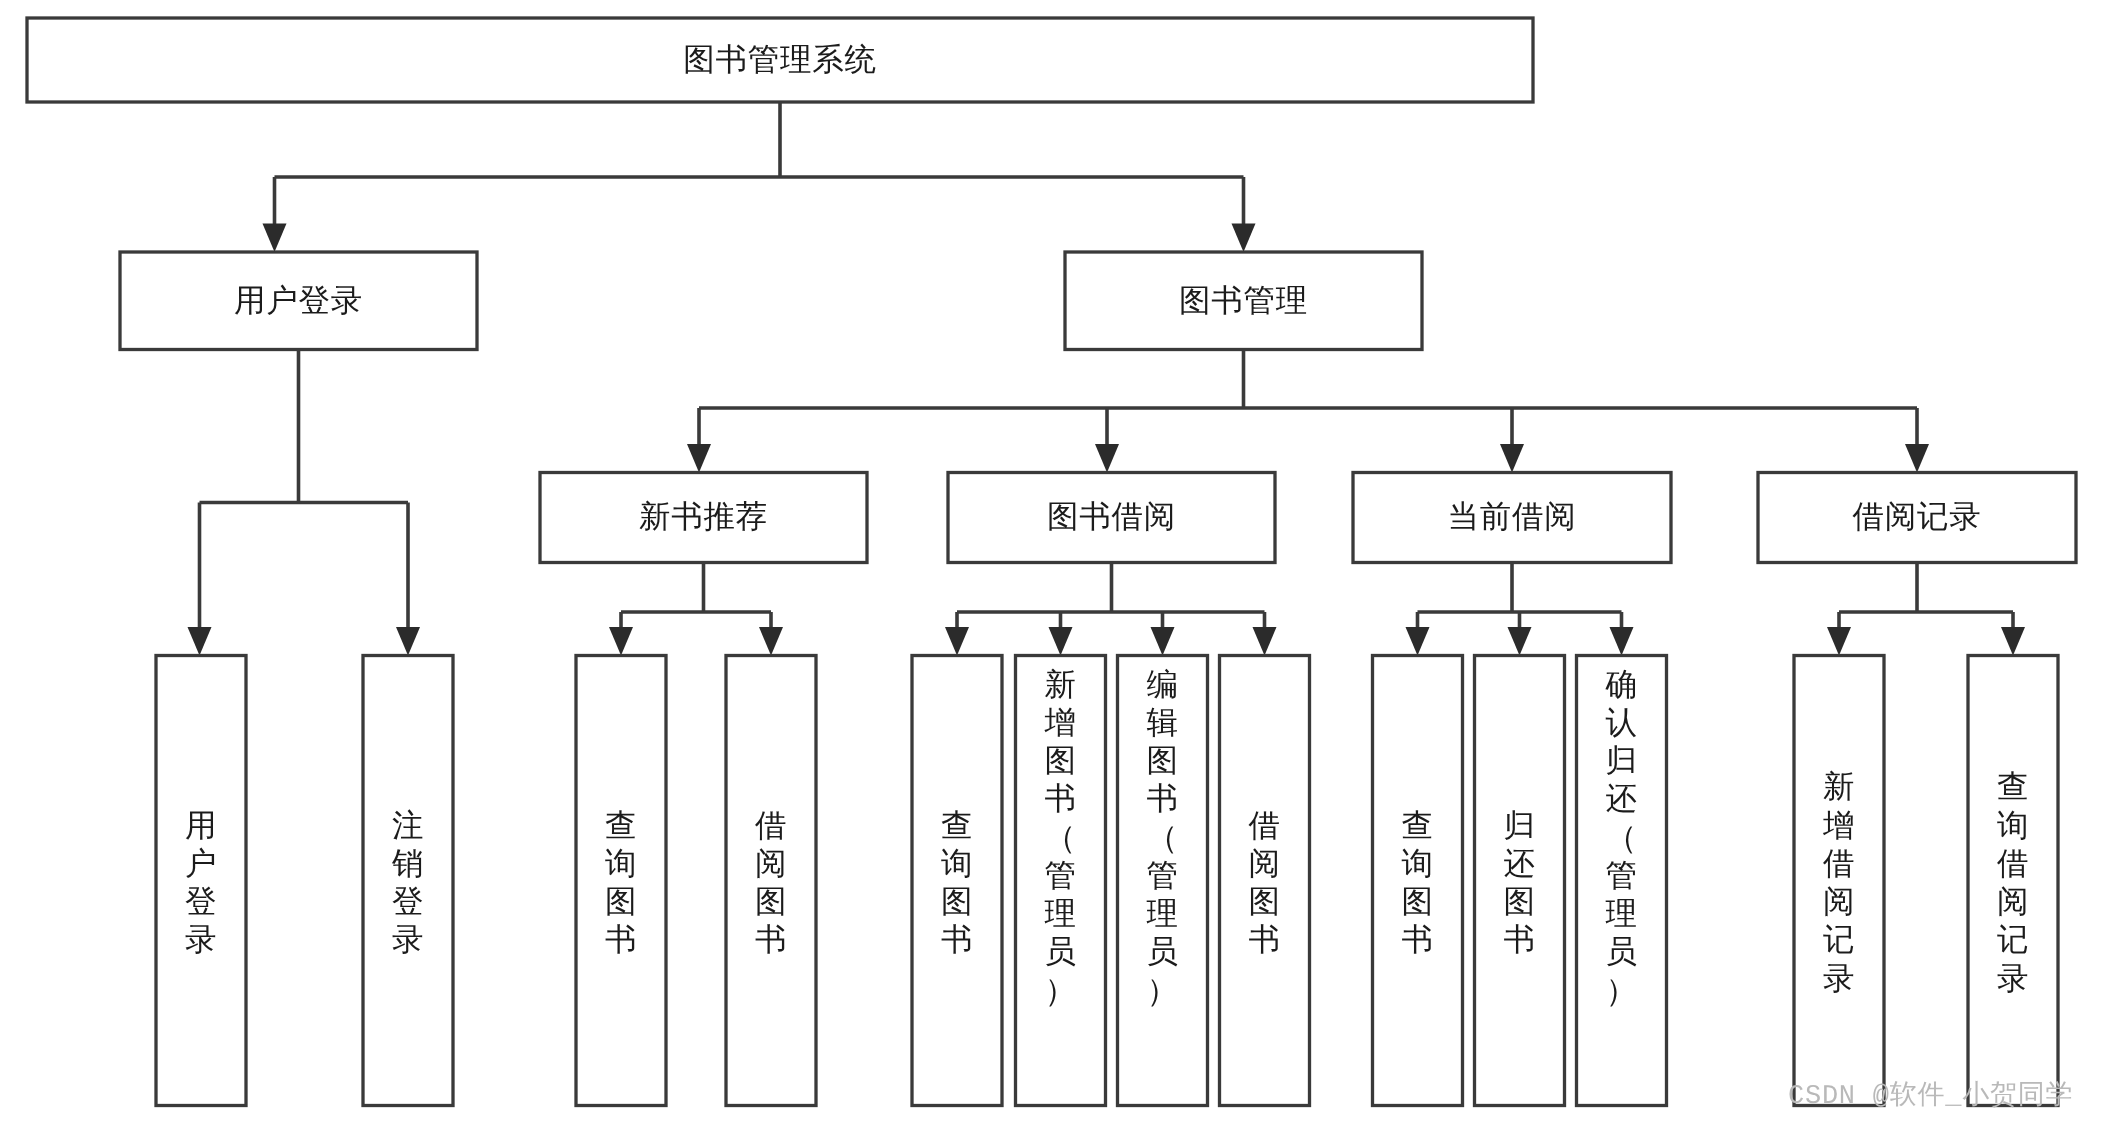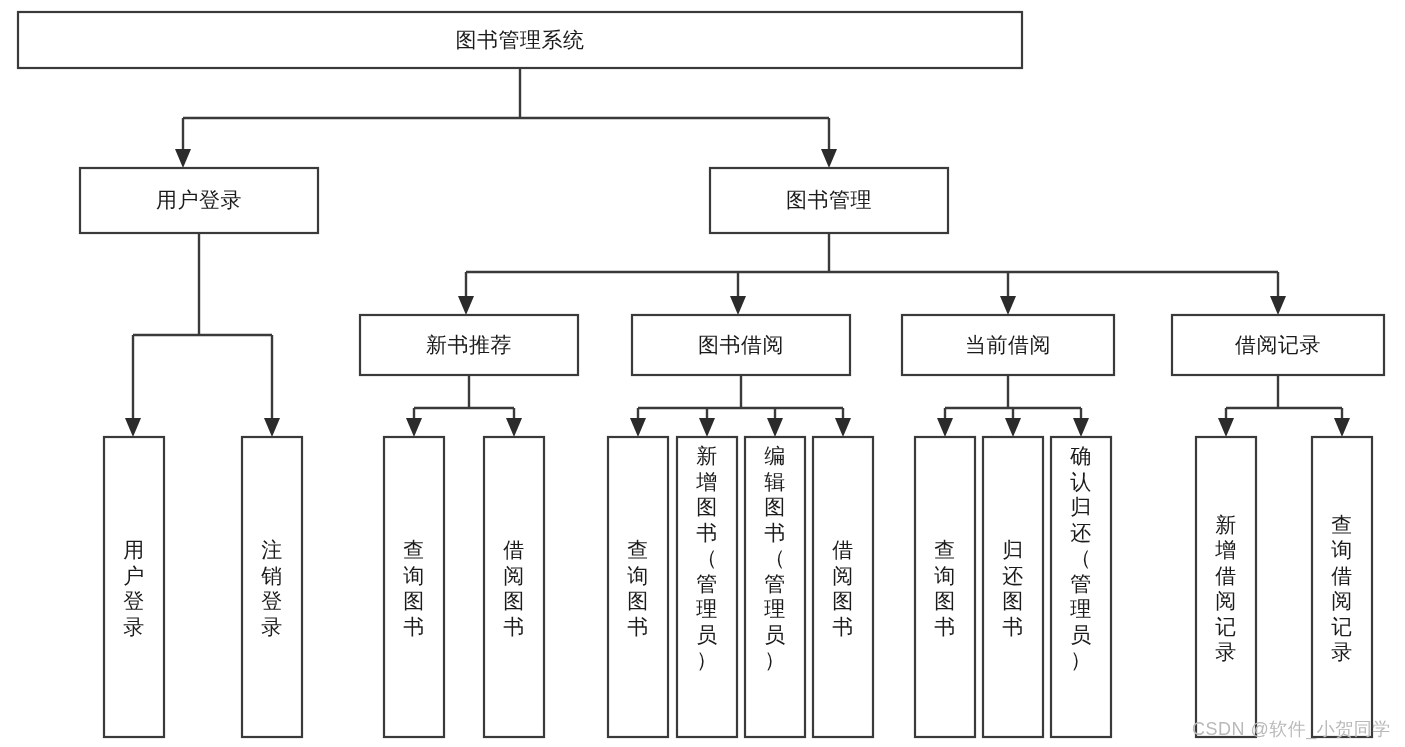--- a/index.html
+++ b/index.html
@@ -5,21 +5,21 @@
   html, body {
     margin: 0;
     padding: 0;
     background: #ffffff;
   }
   #diagram-root {
     position: relative;
     width: 1405px;
     height: 747px;
     background: #ffffff;
-    font-family: Liberation Sans, sans-serif;
+    font-family: Liberation Mono, monospace;
     overflow: hidden;
   }
   svg.canvas {
     position: absolute;
     top: 0;
     left: 0;
     width: 1405px;
     height: 747px;
     display: block;
   }

